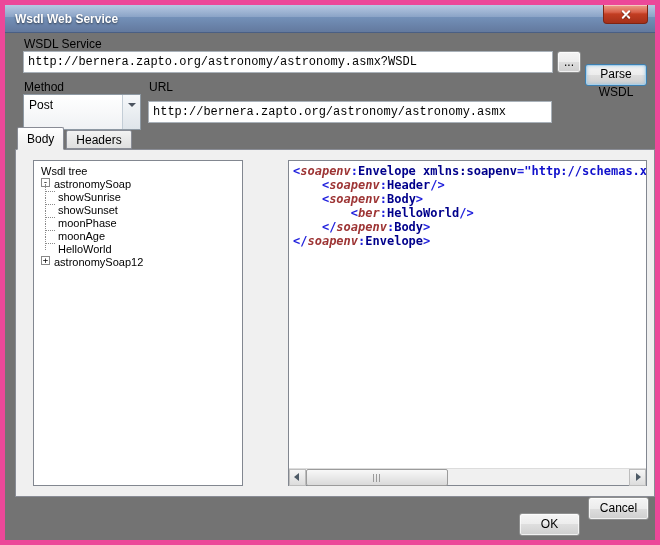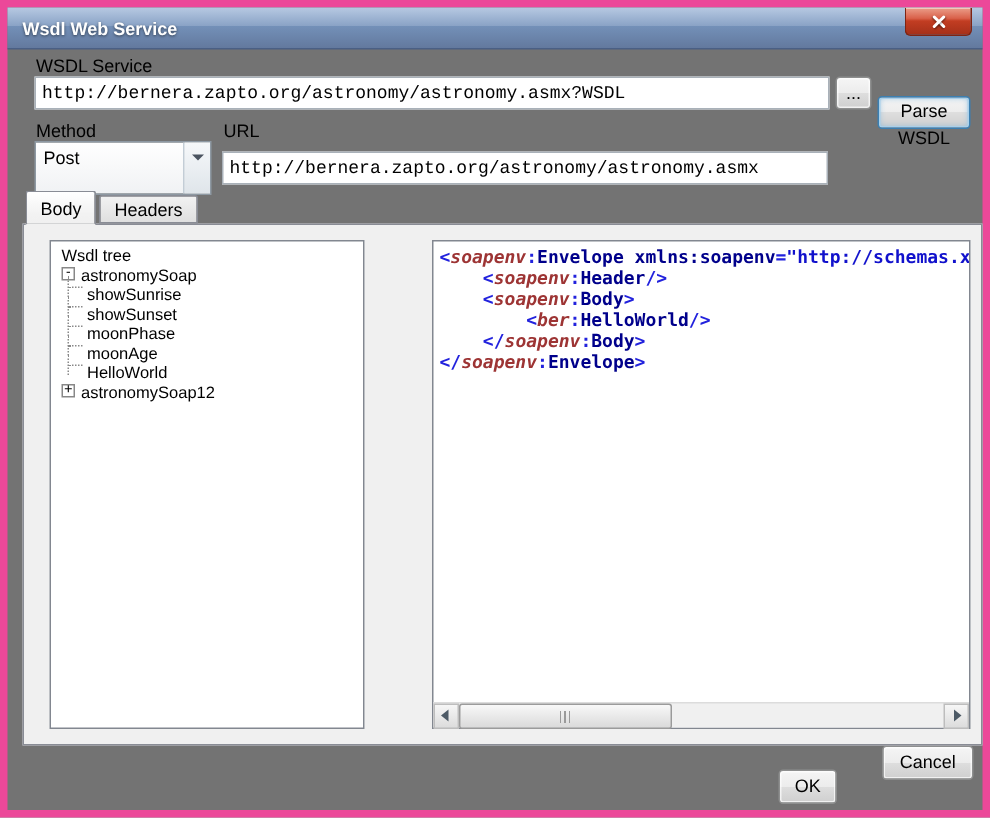--- a/index.html
+++ b/index.html
@@ -179,16 +179,16 @@
       </div>
       <div class="scroll-thumb">
         <span class="thumb-grip"></span>
       </div>
       <div class="scroll-arrow right">
         <span class="tri-right"></span>
       </div>
     </div>
   </div>
 
-  <button class="btn" style="left:514px;top:508px;width:39px;height:23px;line-height:19px">OK</button>
+  <button class="btn" style="left:514px;top:508px;width:61px;height:23px;line-height:19px">OK</button>
   <button class="btn" style="left:583px;top:492px;width:61px;height:23px;line-height:19px">Cancel</button>
 
 </div>
 
 </body></html>

